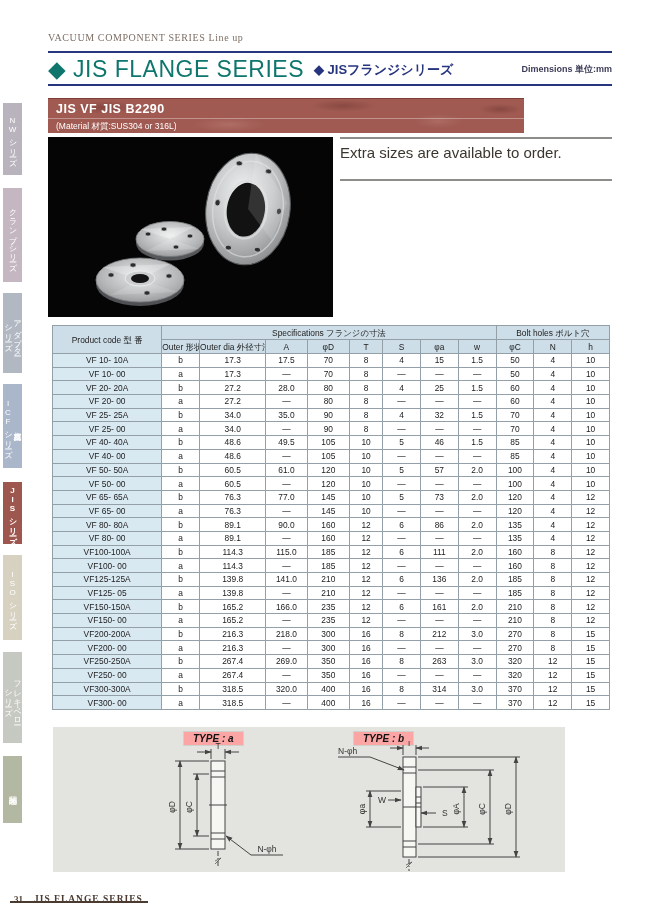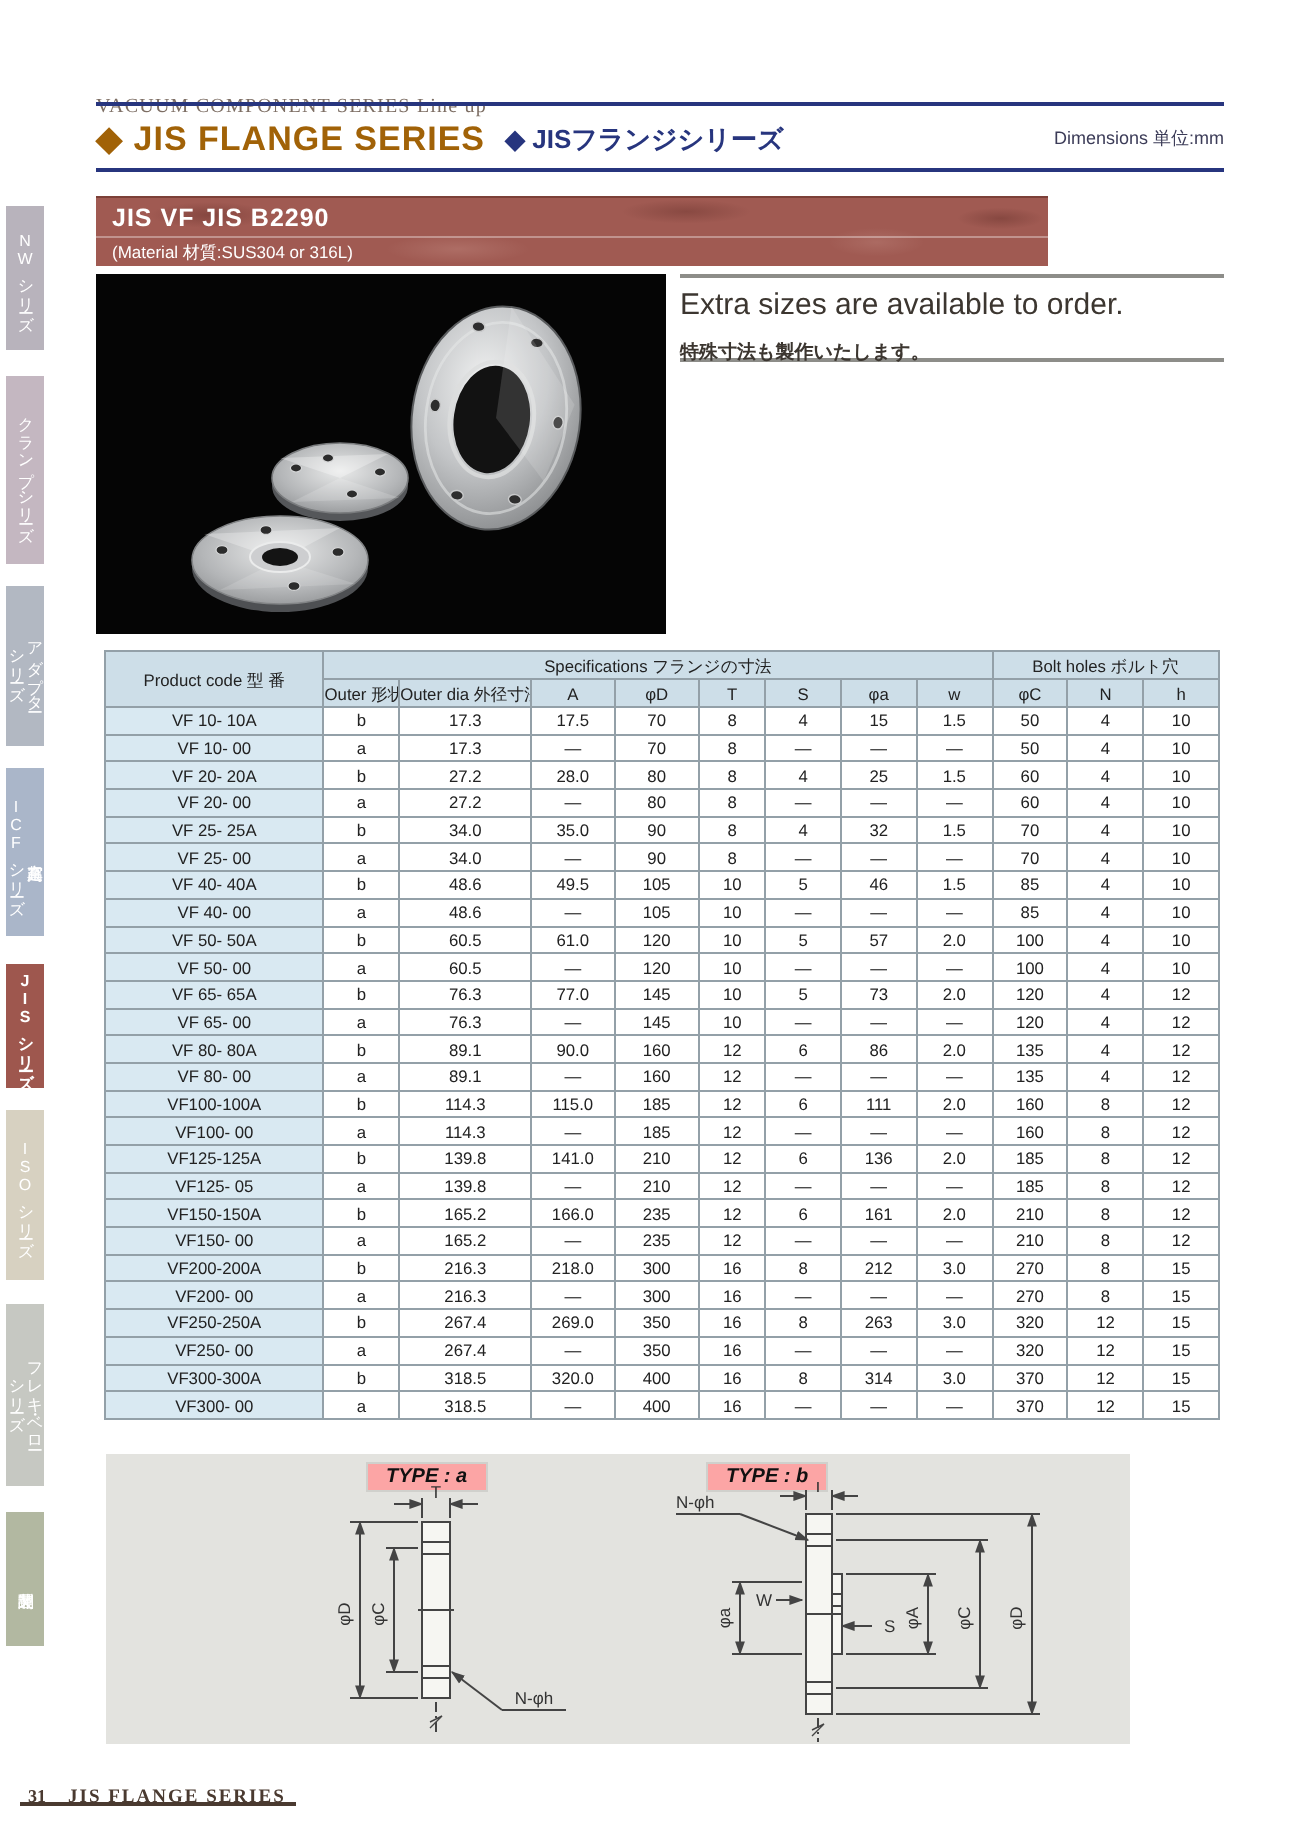--- a/index.html
+++ b/index.html
@@ -17,30 +17,30 @@
   }
   .side-tab:nth-of-type(1){top:103px;height:72px;}
   .side-tab:nth-of-type(2){top:188px;height:94px;}
   .side-tab:nth-of-type(3){top:293px;height:80px;}
   .side-tab:nth-of-type(4){top:384px;height:84px;}
   .side-tab:nth-of-type(5){top:482px;height:62px;font-weight:bold;}
   .side-tab:nth-of-type(6){top:555px;height:85px;}
   .side-tab:nth-of-type(7){top:652px;height:91px;}
   .side-tab:nth-of-type(8){top:756px;height:67px;}
   
-  .eyebrow{position:absolute;left:48px;top:48px;font-family:"Liberation Serif",serif;
+  .eyebrow{position:absolute;left:48px;top:32px;font-family:"Liberation Serif",serif;
     font-size:10px;color:#7d6e64;letter-spacing:.6px;}
   .rule{position:absolute;left:48px;width:564px;height:2px;background:#27357e;}
   #rule1{top:51px;}
   #rule2{top:84px;}
   .title-row{position:absolute;left:48px;top:56px;width:564px;height:27px;
     display:flex;align-items:center;}
-  .title-en{font-size:17px;font-weight:bold;color:#a16207;letter-spacing:.5px;}
+  .title-en{font-size:23px;font-weight:normal;color:#0f766e;letter-spacing:.5px;}
   .title-ja{font-size:13px;font-weight:bold;color:#27357e;margin-left:10px;}
-  .dim-note{margin-left:auto;font-size:9px;color:#3c3c58;}
+  .dim-note{margin-left:auto;font-size:9px;color:#3c3c58;font-weight:bold;}
   
   .section-bar{
     position:absolute;left:48px;top:98px;width:476px;height:35px;
     background-color:#a05a52;
     background-image:
       radial-gradient(ellipse 46px 10px at 12% 25%, rgba(70,25,20,.30), transparent 65%),
       radial-gradient(ellipse 60px 12px at 38% 75%, rgba(255,225,215,.14), transparent 60%),
       radial-gradient(ellipse 54px 10px at 62% 20%, rgba(70,25,20,.26), transparent 60%),
       radial-gradient(ellipse 40px 12px at 82% 65%, rgba(255,225,215,.12), transparent 60%),
       radial-gradient(ellipse 36px 9px at 95% 30%, rgba(70,25,20,.28), transparent 60%);
@@ -176,21 +176,20 @@
         <ellipse cx="63" cy="138" rx="3" ry="2.2" fill="#2c2c2c" stroke="#d6d7d8" stroke-width=".6"></ellipse>
         <ellipse cx="85" cy="128" rx="3" ry="2.2" fill="#2c2c2c" stroke="#d6d7d8" stroke-width=".6"></ellipse>
         <ellipse cx="121" cy="139" rx="3" ry="2.2" fill="#2c2c2c" stroke="#d6d7d8" stroke-width=".6"></ellipse>
         <ellipse cx="99" cy="156" rx="3" ry="2.2" fill="#2c2c2c" stroke="#d6d7d8" stroke-width=".6"></ellipse>
       </g>
     </svg>
   </div>
 
   <div class="note">
     <div class="en">Extra sizes are available to order.</div>
-    <div class="ja">特殊寸法も製作いたします。</div>
   </div>
 
   <div class="spec-wrap">
     <table class="spec">
       <colgroup>
         <col class="c-prod">
           <col class="c-type">
           <col class="c-outer">
           <col class="c-a">
         <col class="c-pd">

